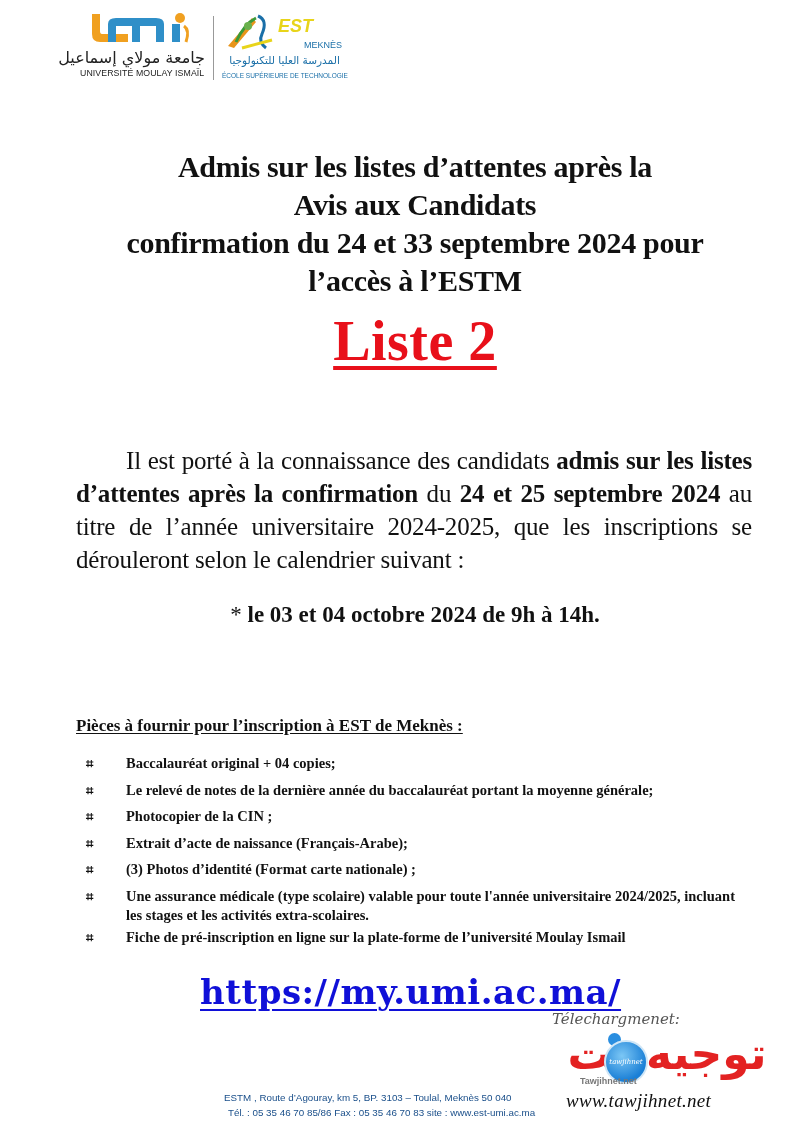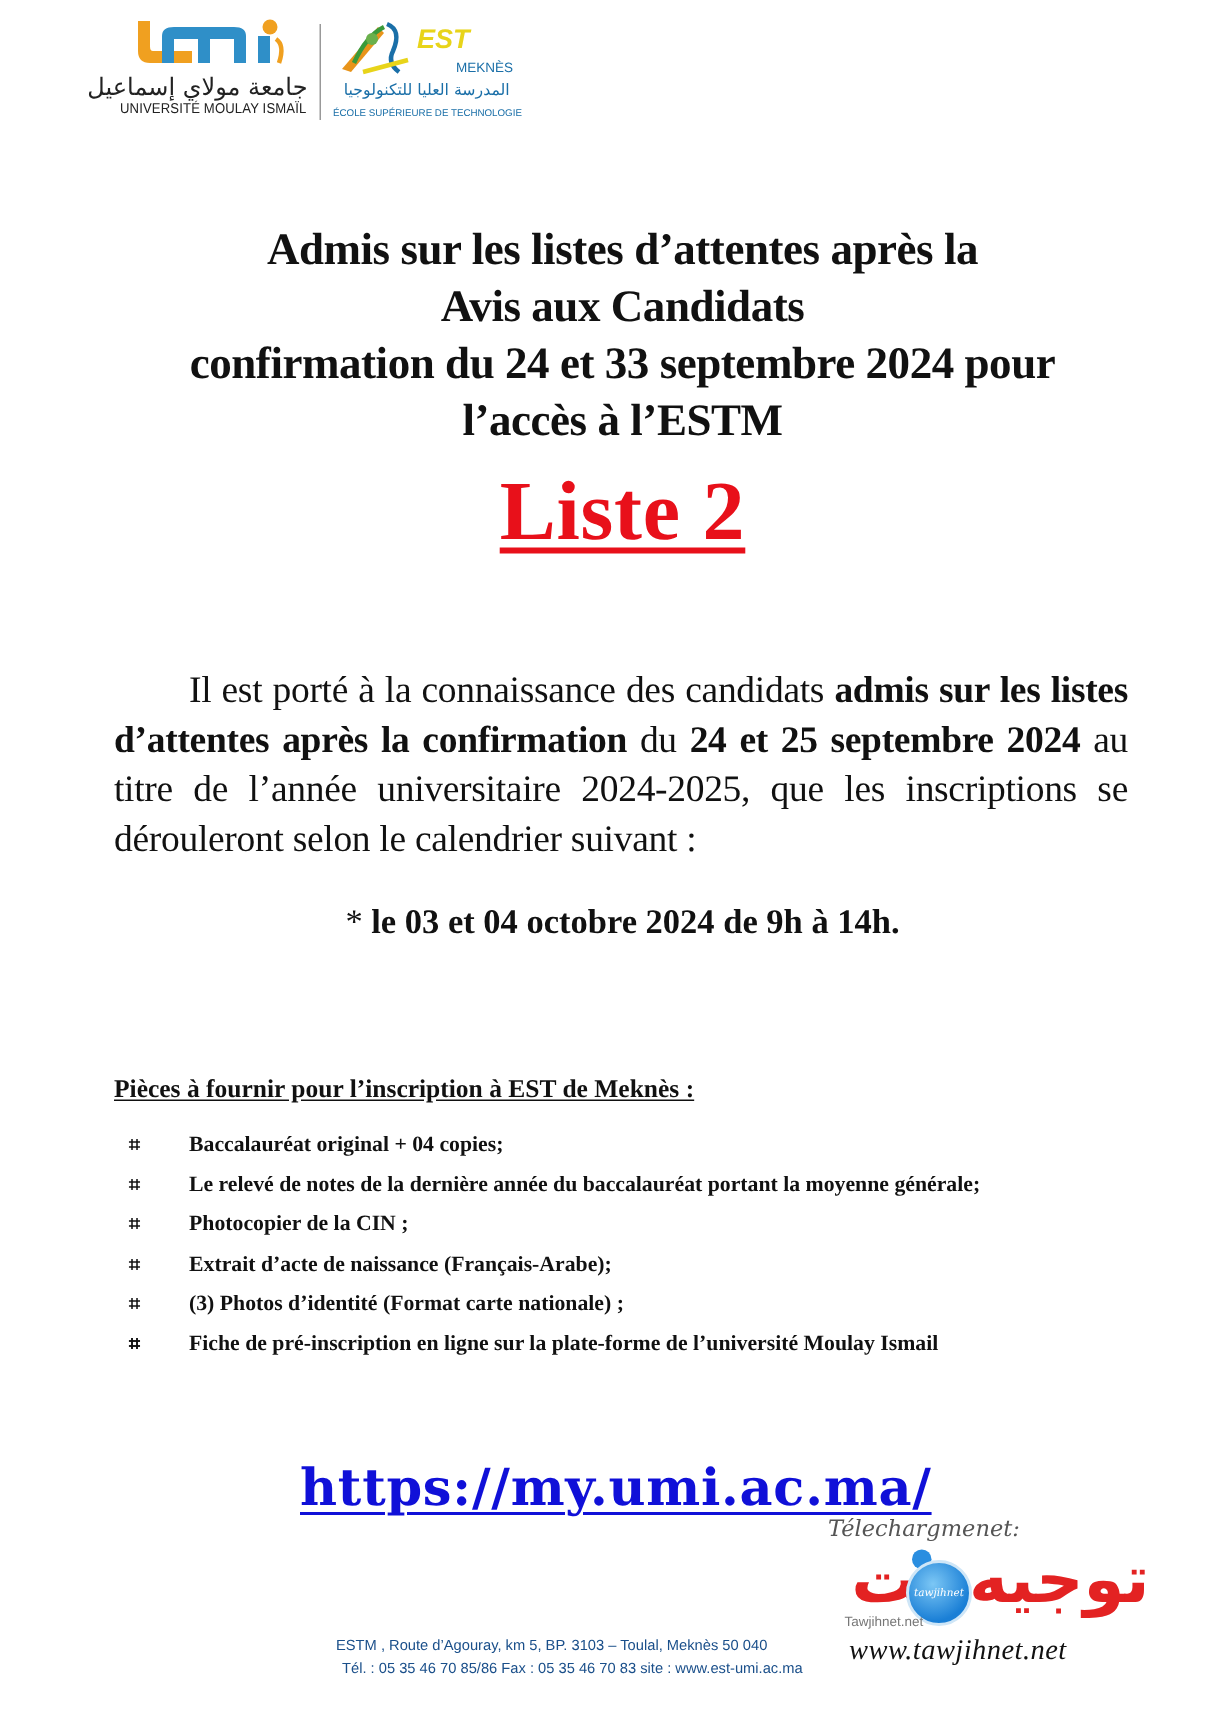--- a/index.html
+++ b/index.html
@@ -39,21 +39,21 @@
 
   
   .link { position: absolute; left: 200px; top: 972px; font-family: "DejaVu Serif", serif; font-size: 34px; font-weight: bold; color: #1010d8; text-decoration: underline; text-decoration-thickness: 2px; text-underline-offset: 5px; letter-spacing: 0.5px; }
 
   
   .dl-label { position: absolute; left: 552px; top: 1010px; font-family: "DejaVu Serif", serif; font-style: italic; font-size: 15px; color: #555; }
   .tw-ar { position: absolute; left: 552px; top: 1028px; font-family: "DejaVu Sans", sans-serif; font-size: 44px; font-weight: bold; color: #e32222; direction: rtl; width: 230px; text-align: center; letter-spacing: 1px; }
   .tw-ball { position: absolute; left: 604px; top: 1040px; width: 44px; height: 44px; border-radius: 50%; background: radial-gradient(circle at 40% 35%, #7cc7f5, #1a7fd6 70%); border: 2px solid #cfe6f7; }
   .tw-ball span { position: absolute; left: 0; top: 16px; width: 100%; text-align: center; font-family: "DejaVu Serif", serif; font-style: italic; font-size: 7px; color: #fff; }
   .tw-ball-sm { position: absolute; left: 608px; top: 1033px; width: 13px; height: 13px; border-radius: 50%; background: #2a8ee0; }
-  .tw-small { position: absolute; left: 563px; top: 1076px; font-family: "Liberation Sans", sans-serif; font-size: 9px; color: #777; }
+  .tw-small { position: absolute; left: 580px; top: 1076px; font-family: "Liberation Sans", sans-serif; font-size: 9px; color: #777; font-weight: bold; }
   .tw-url { position: absolute; left: 566px; top: 1090px; font-family: Liberation Serif, serif; font-style: italic; font-size: 19px; color: #111; letter-spacing: 0.3px; }
 
   
   .footer { position: absolute; left: 224px; top: 1090px; font-family: "Liberation Sans", sans-serif; font-size: 9.8px; color: #1a4f8a; line-height: 15px; white-space: nowrap; }
   .footer .l2 { padding-left: 4px; }
 </style>
 </head>
 <body>
 
 <div class="logos">
@@ -103,21 +103,21 @@
   <span>le 03 et 04 octobre 2024 de 9h à 14h.</span>
 </div>
 
 <div class="pieces-title">Pièces à fournir pour l’inscription à EST de Meknès :</div>
 <ul class="pieces">
   <li><span class="bullet">⌗</span><span> Baccalauréat original + 04 copies;</span></li>
   <li><span class="bullet">⌗</span><span>Le relevé de notes de la dernière année du baccalauréat portant la moyenne générale;</span></li>
   <li><span class="bullet">⌗</span><span>Photocopier de la CIN ;</span></li>
   <li><span class="bullet">⌗</span><span>Extrait d’acte de naissance (Français-Arabe);</span></li>
   <li><span class="bullet">⌗</span><span>(3) Photos d’identité (Format carte nationale) ;</span></li>
-  <li class="tight"><span class="bullet">⌗</span></li>
+  <li class="tight"><span class="bullet">⌗</span><span>Une assurance médicale (type scolaire) valable pour toute l'année universitaire 2024/2025, incluant les stages et les activités extra-scolaires.</span></li>
   <li><span class="bullet">⌗</span><span>Fiche de pré-inscription en ligne sur la plate-forme de l’université Moulay Ismail</span></li>
 </ul>
 
 <a class="link">https://my.umi.ac.ma/</a>
 
 <div class="footer">
   <div>ESTM , Route d’Agouray, km 5, BP. 3103 – Toulal, Meknès 50 040</div>
   <div class="l2">Tél. : 05 35 46 70 85/86    Fax : 05 35 46 70 83   site : www.est-umi.ac.ma</div>
 </div>
 

